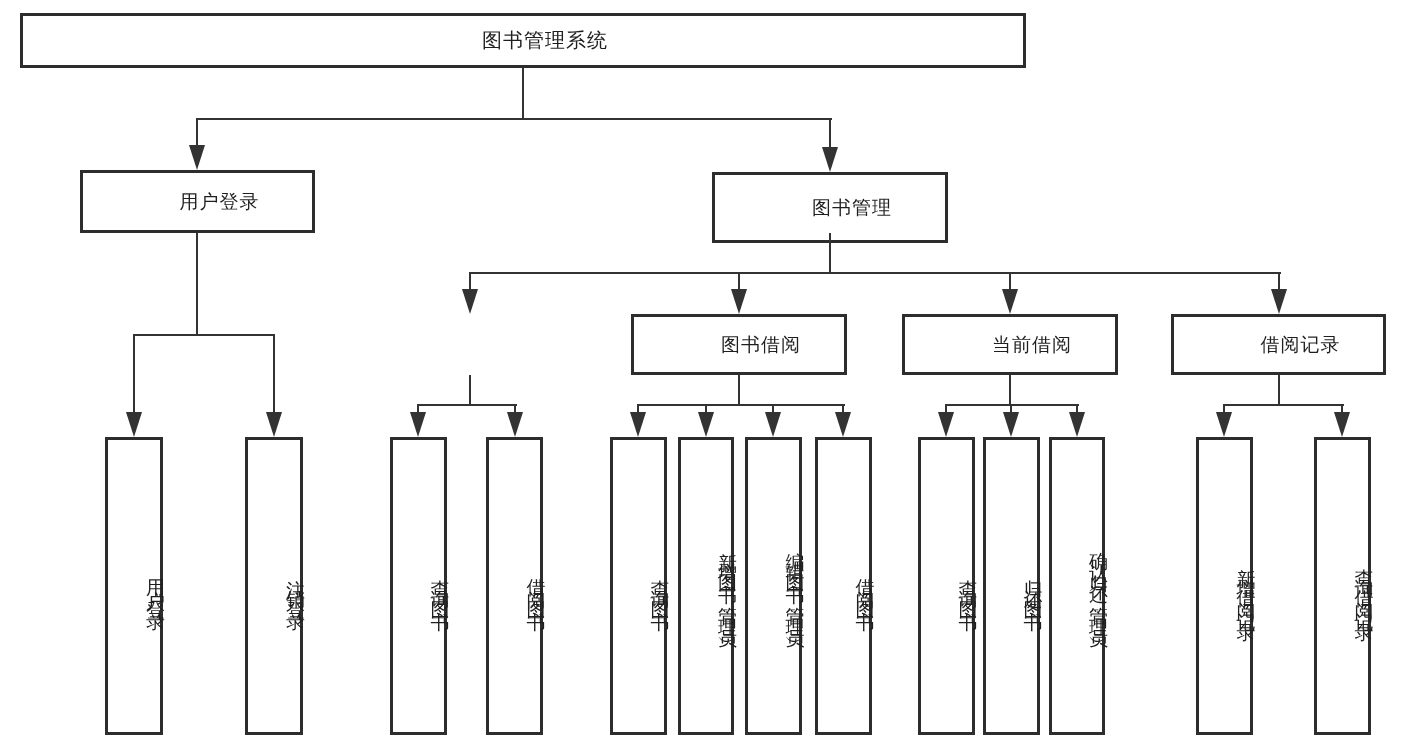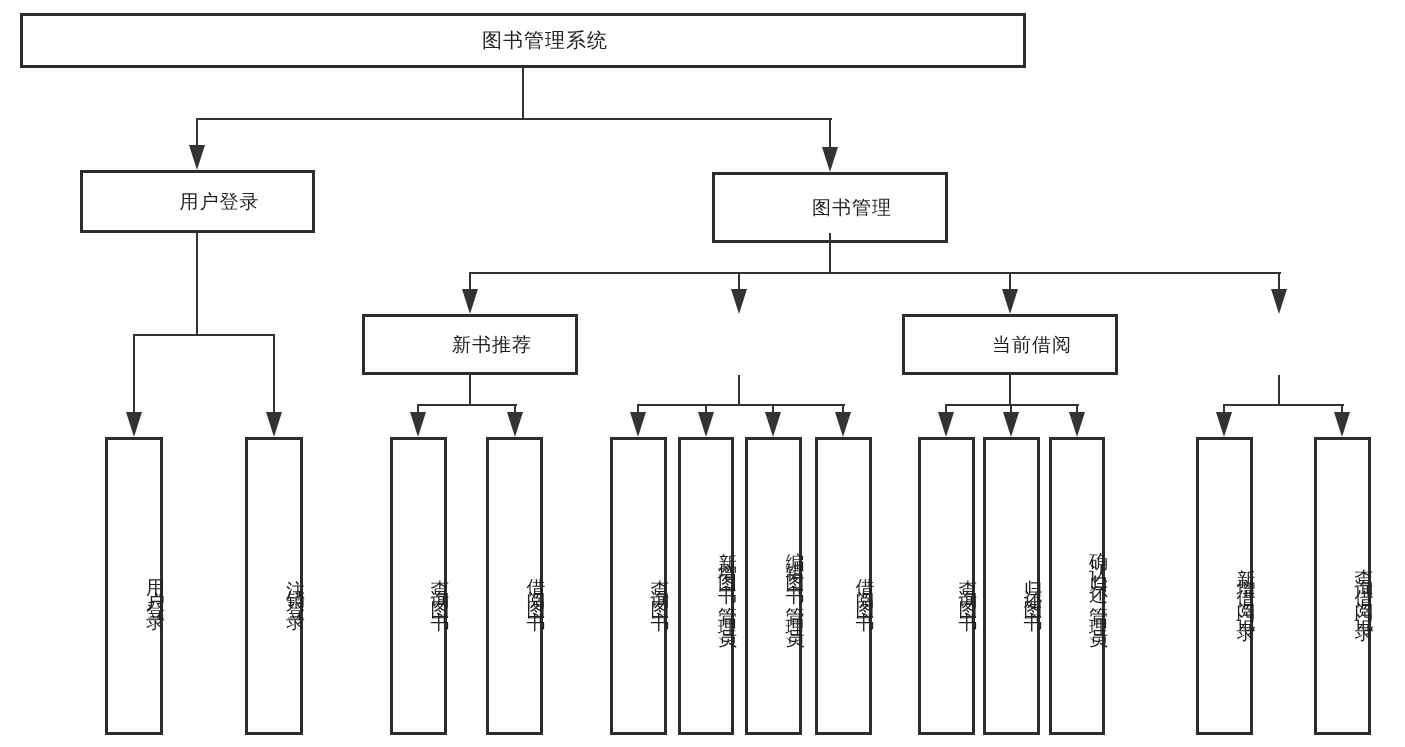--- a/index.html
+++ b/index.html
@@ -92,25 +92,28 @@
   <div class="hline" style="left:469px; top:272px; width:812px;"></div>
   <div class="vline" style="left:469px; top:272px; height:19px;"></div>
   <div class="arrow" style="left:462px; top:289px;"></div>
   <div class="vline" style="left:738px; top:272px; height:19px;"></div>
   <div class="arrow" style="left:731px; top:289px;"></div>
   <div class="vline" style="left:1009px; top:272px; height:19px;"></div>
   <div class="arrow" style="left:1002px; top:289px;"></div>
   <div class="vline" style="left:1278px; top:272px; height:19px;"></div>
   <div class="arrow" style="left:1271px; top:289px;"></div>
 
-  <div class="node" style="left:362px; top:314px; width:216px; height:61px;">
-    <span>新书推荐</span>
+  <div class="node" style="left:631px; top:314px; width:216px; height:61px;">
+    <span>图书借阅</span>
   </div>
   <div class="node" style="left:902px; top:314px; width:216px; height:61px;">
     <span>当前借阅</span>
+  </div>
+  <div class="node" style="left:1171px; top:314px; width:215px; height:61px;">
+    <span>借阅记录</span>
   </div>
 
   <div class="vline" style="left:469px; top:375px; height:31px;"></div>
   <div class="hline" style="left:417px; top:404px; width:100px;"></div>
   <div class="vline" style="left:417px; top:404px; height:10px;"></div>
   <div class="arrow" style="left:410px; top:412px;"></div>
   <div class="vline" style="left:514px; top:404px; height:10px;"></div>
   <div class="arrow" style="left:507px; top:412px;"></div>
 
   <div class="vline" style="left:738px; top:375px; height:31px;"></div>

